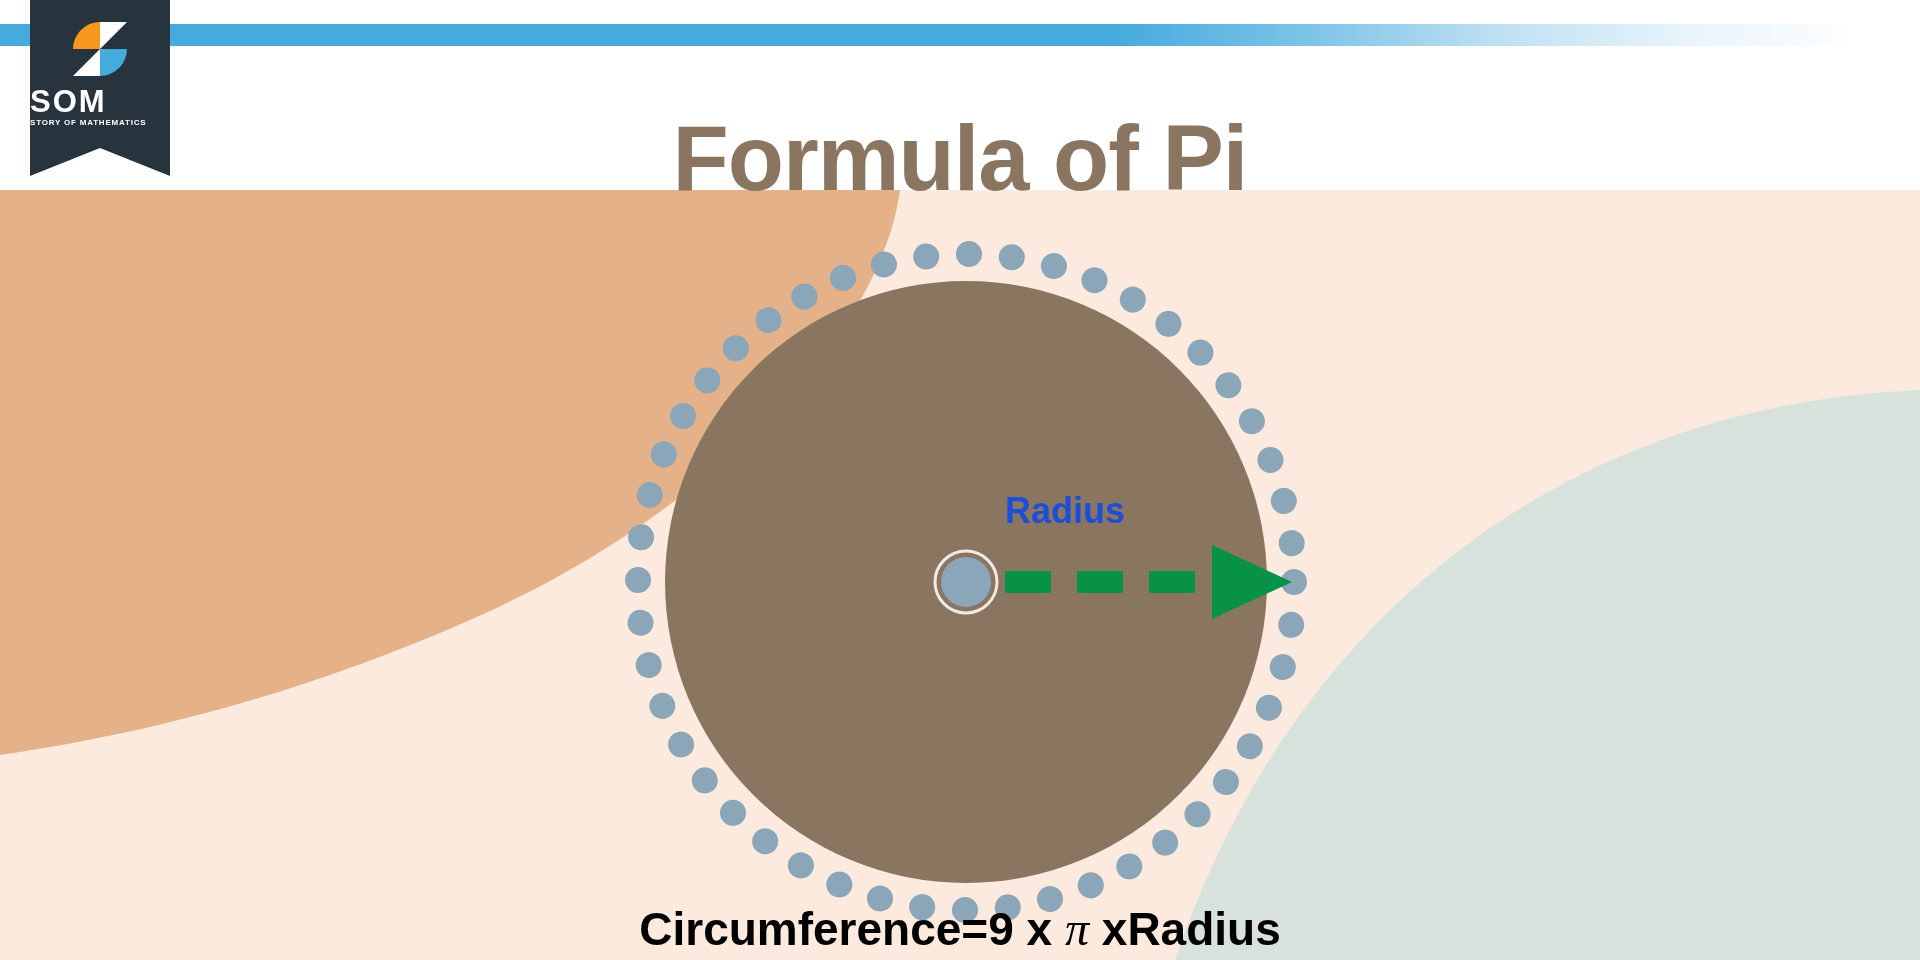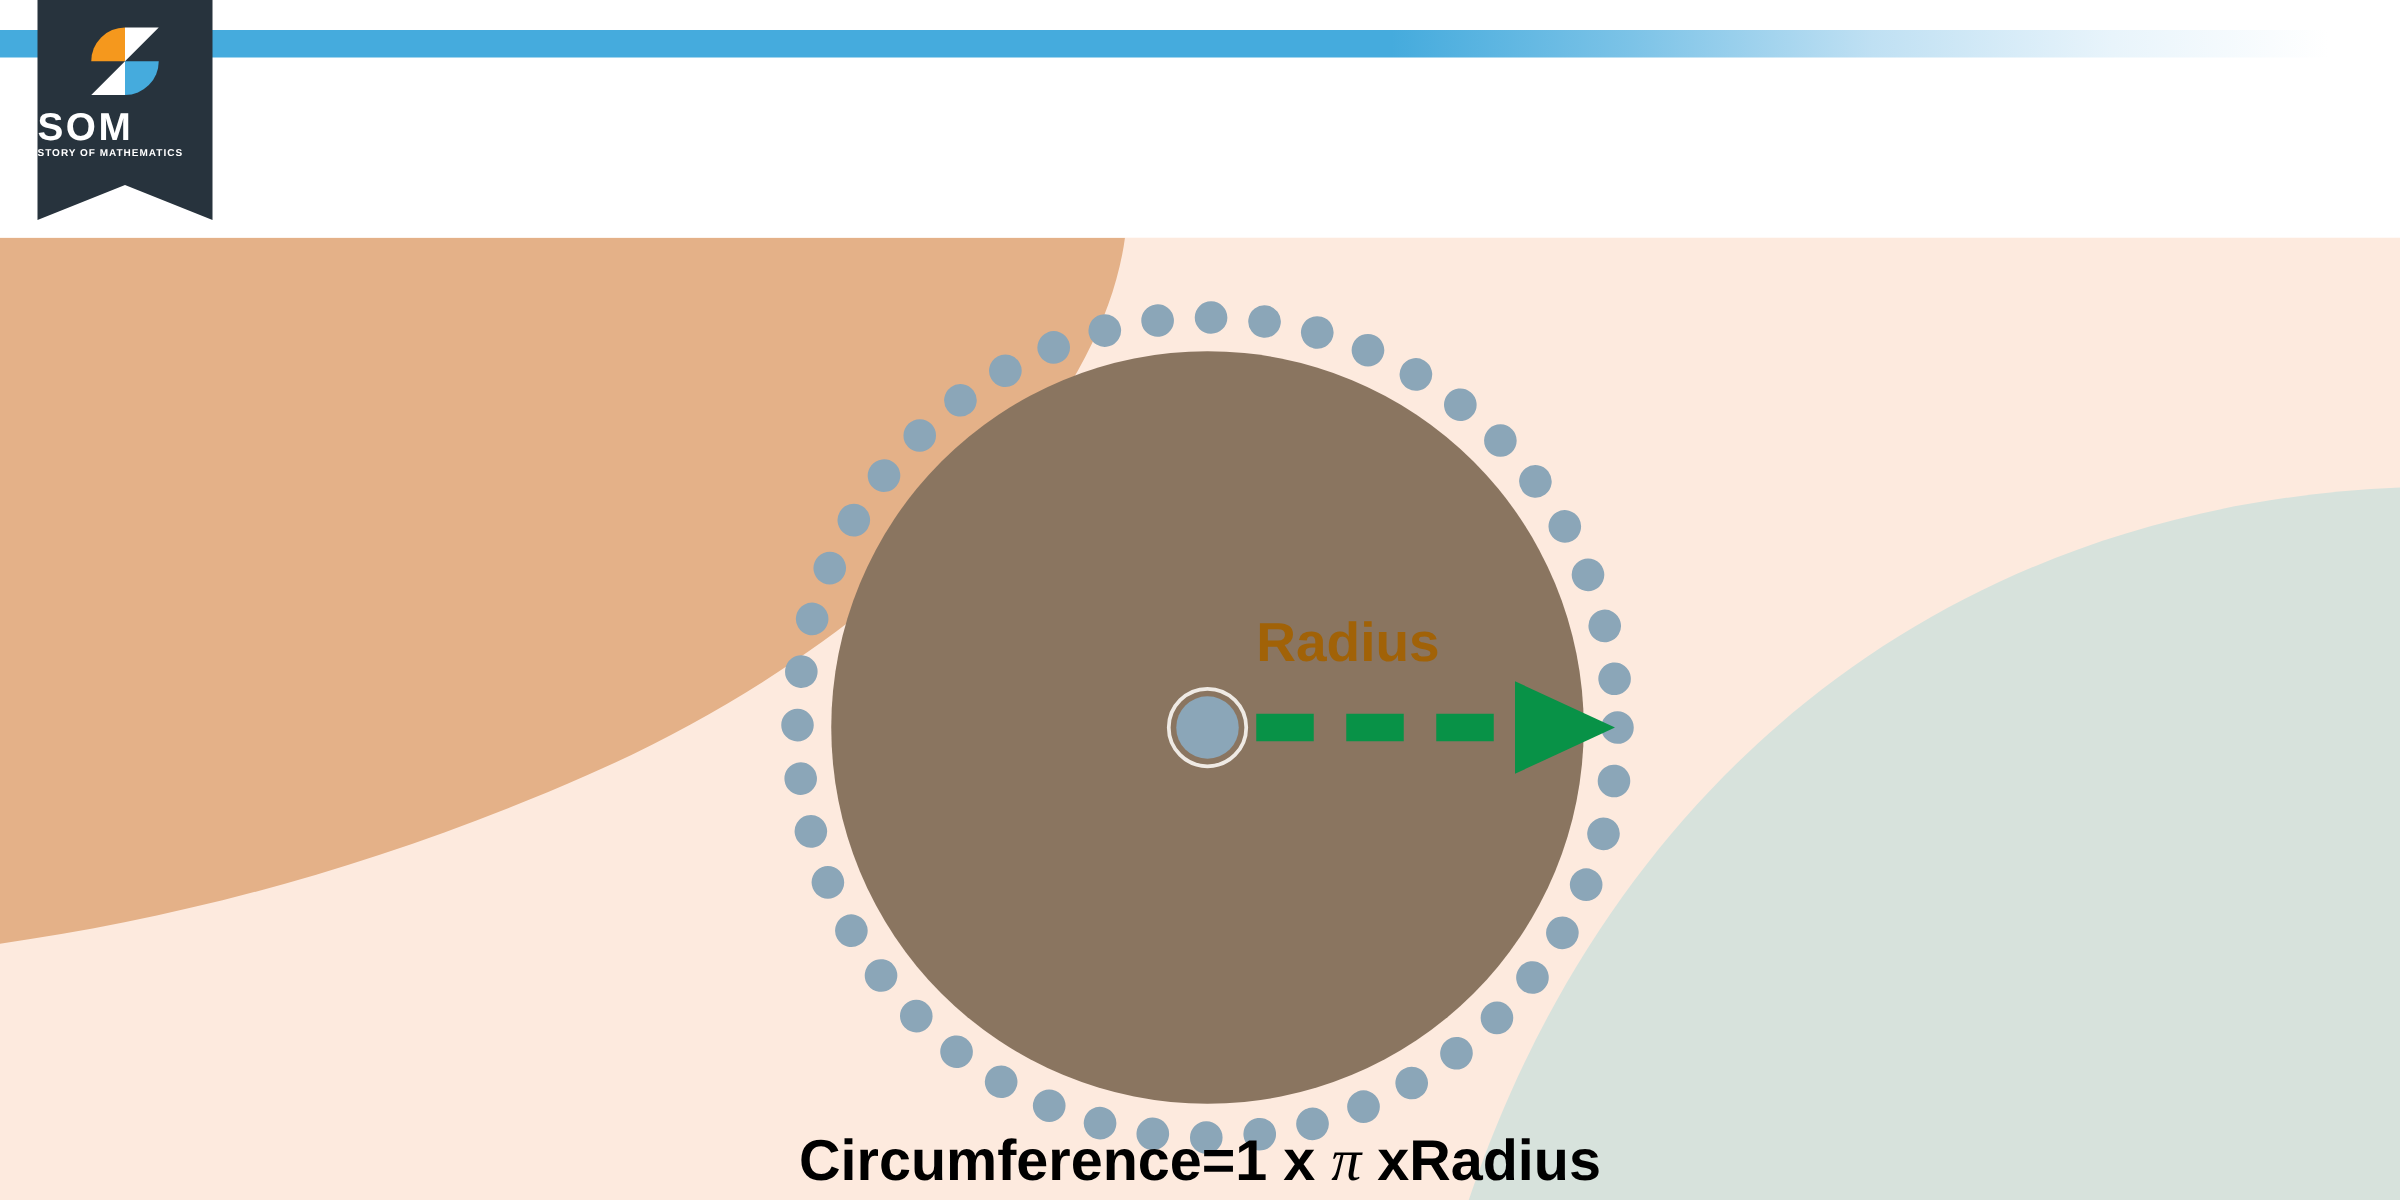--- a/index.html
+++ b/index.html
@@ -166,40 +166,41 @@
       <circle cx="966" cy="392" r="301" fill="#8a7560"></circle>
 
       <line x1="1005" y1="392" x2="1230" y2="392" stroke="#089247" stroke-width="22" stroke-dasharray="46 26"></line>
 
       <polygon points="1212,355 1292,392 1212,429" fill="#089247"></polygon>
 
       <circle cx="966" cy="392" r="31" fill="none" stroke="#efeae4" stroke-width="3"></circle>
       <circle cx="966" cy="392" r="25" fill="#8ba6b8"></circle>
     </svg>
 
-    <div style="position:absolute;left:1005px;top:300px;color:#a16207;
-                font-size:44px;font-weight:bold;font-family:'Liberation Sans',sans-serif;">Radius</div>
+    <div style="position:absolute;left:1005px;top:300px;color:#1d4ed8;
+                font-size:36px;font-weight:bold;font-family:'Liberation Sans',sans-serif;">Radius</div>
   </div>
 
   <div class="header-band"></div>
   <div class="blue-rule"></div>
 
+  <h1 class="page-title">Formula of Pi</h1>
 
   <div class="logo-banner">
     <svg class="logo-mark" viewBox="0 0 62 62" xmlns="http://www.w3.org/2000/svg">
 
       <path d="M31,4 L31,31 L4,31 A27,27 0 0 1 31,4 Z" fill="#f5981d"></path>
 
       <path d="M31,4 L58,4 L31,31 Z" fill="#ffffff"></path>
 
       <path d="M31,31 L31,58 L4,58 Z" fill="#ffffff"></path>
 
       <path d="M31,31 L58,31 A27,27 0 0 1 31,58 Z" fill="#45abdd"></path>
     </svg>
     <div class="logo-word">SOM</div>
     <div class="logo-tag">STORY OF MATHEMATICS</div>
   </div>
 
   <div class="formula-caption">
-    <span>Circumference=1 x </span><span class="pi-sym">π</span><span> xRadius</span>
+    <span>Circumference=9 x </span><span class="pi-sym">π</span><span> xRadius</span>
   </div>
 
 </div>
 
 </body></html>

